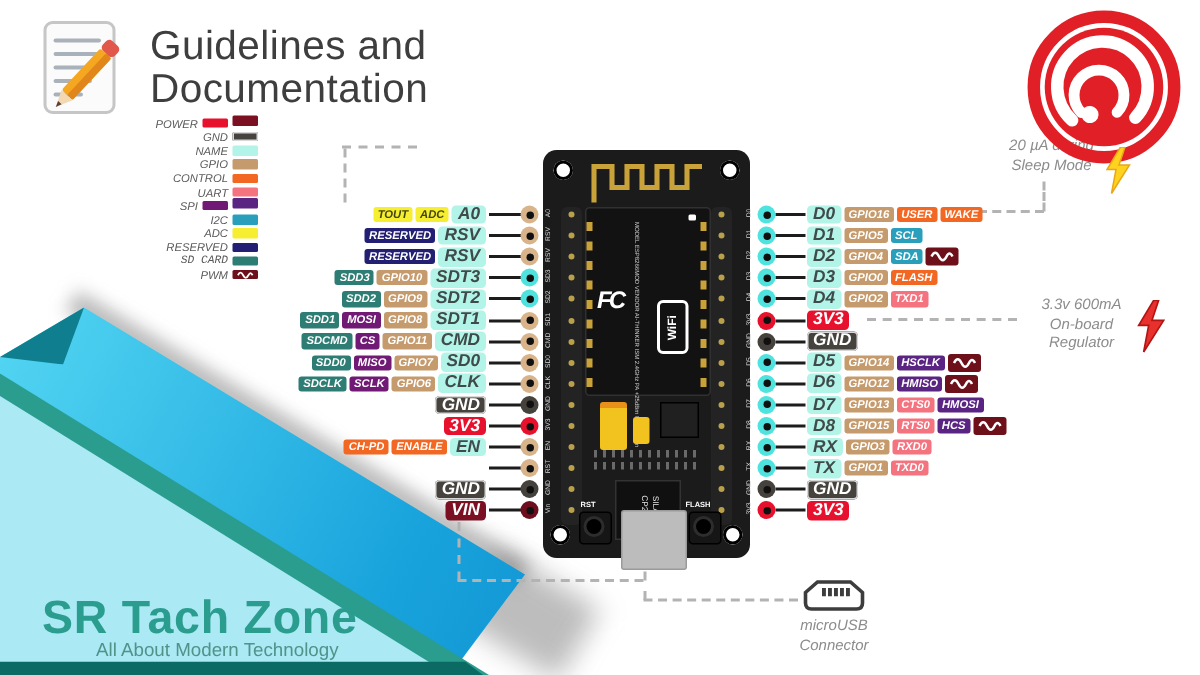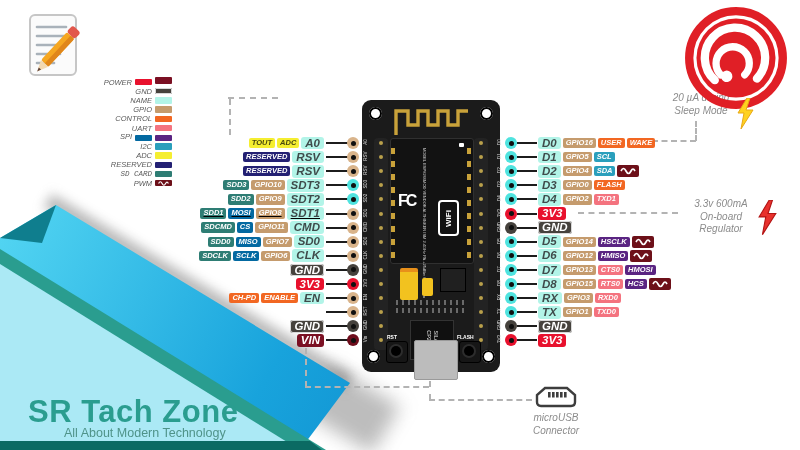--- a/index.html
+++ b/index.html
@@ -20,21 +20,21 @@
   .lchip.extra{margin-top:-3px;}
 
   
   .b-pwr{background:#e8112d;color:#fff;}
   .b-vin{background:#7b1023;color:#fff;}
   .b-gnd{background:#46423d;color:#fff;box-shadow:0 0 0 1px #d8d8d8 inset;}
   .b-name{background:#b2f4e8;color:#3f4b4b;}
   .b-gpio{background:#c59b6d;color:#fff;}
   .b-ctl{background:#f26722;color:#fff;}
   .b-uart{background:#f4737f;color:#fff;}
-  .b-spi{background:#0369a1;color:#fff;}
+  .b-spi{background:#701a75;color:#fff;}
   .b-hspi{background:#5a2482;color:#fff;}
   .b-i2c{background:#2a9fbc;color:#fff;}
   .b-adc{background:#f5ee31;color:#454510;}
   .b-res{background:#232073;color:#fff;}
   .b-sd{background:#2e7d74;color:#fff;}
   .b-pwm{background:#6d1019;color:#fff;}
 
   
   .prow{position:absolute;display:flex;align-items:center;gap:2px;height:16px;z-index:4;}
   .prow.left{left:0;width:324px;justify-content:flex-end;}
@@ -55,21 +55,21 @@
   
   .board{position:absolute;left:362px;top:100px;width:138px;height:272px;background:#1b1b1b;
          border-radius:9px;z-index:2;}
   .hole{position:absolute;width:13px;height:13px;border-radius:50%;background:#fff;box-shadow:0 0 0 2px #000 inset;}
   .hstrip{position:absolute;width:14px;background:#232323;border-radius:4px;}
   .hdot{position:absolute;width:4px;height:4px;border-radius:50%;background:#b9a04b;}
   .module{position:absolute;left:28px;top:38px;width:82px;height:124px;background:#121212;
           border:1px solid #303030;border-radius:3px;}
   .pad{position:absolute;width:4px;height:6px;background:#c9a23a;}
   .fc{position:absolute;left:36px;top:92px;color:#fff;font-weight:bold;font-size:16px;
-      letter-spacing:-2px;}
+      letter-spacing:-2px;font-style:italic;}
   .vendor{position:absolute;left:60px;top:48px;height:108px;writing-mode:vertical-rl;
           color:#cfcfcf;font-size:8px;transform:scale(.5);transform-origin:top left;white-space:nowrap;}
   .wifi{position:absolute;left:76px;top:100px;width:17px;height:32px;border:2px solid #fff;border-radius:4px;
         display:flex;align-items:center;justify-content:center;}
   .wifi span{transform:rotate(-90deg);color:#fff;font-weight:bold;font-size:8px;}
   .mled{position:absolute;left:97px;top:43px;width:5px;height:4px;background:#fff;border-radius:1px;}
   .cap1{position:absolute;left:38px;top:168px;width:18px;height:28px;background:#f2c21f;border-radius:2px;
         border-top:4px solid #e8901a;}
   .cap2{position:absolute;left:60px;top:178px;width:11px;height:18px;background:#f2c21f;border-radius:2px;}
   .ams{position:absolute;left:78px;top:168px;width:24px;height:22px;background:#202020;border:1px solid #000;}
@@ -146,20 +146,22 @@
       </g>
       <g transform="rotate(-47 33 38)">
         <rect x="12" y="33" width="38" height="10" rx="2" fill="#f6a721"></rect>
         <rect x="12" y="38" width="38" height="5" rx="1" fill="#e0861a"></rect>
         <rect x="50" y="32.5" width="9" height="11" rx="3" fill="#e2574c"></rect>
         <polygon points="12,33 1,38 12,43" fill="#f3d9b1"></polygon>
         <polygon points="5,36.4 1,38 5,39.6" fill="#5d4037"></polygon>
       </g>
     </svg>
   </div>
+  <div class="title pre">Guidelines and
+Documentation</div>
 
   <div class="logo">
     <svg width="104" height="104" viewBox="0 0 100 100">
       <circle cx="50" cy="50" r="45" fill="none" stroke="#e01f26" stroke-width="8"></circle>
       <circle cx="50" cy="50" r="38" fill="#e01f26"></circle>
       <g transform="rotate(-18 50 50)" stroke="#fff" fill="none" stroke-linecap="round">
         <path d="M24 64 A29 29 0 1 1 63 75" stroke-width="8"></path>
         <path d="M31 61 A16 16 0 1 1 53 68" stroke-width="7"></path>
         <circle cx="36" cy="64" r="5.5" fill="#fff" stroke="none"></circle>
       </g>
@@ -334,21 +336,21 @@
       <span class="lchip b-gpio"></span>
     </div>
     <div class="lrow" style="top: 114.8px;">
       <span class="llab">CONTROL</span>
       <span class="lchip b-ctl"></span>
     </div>
     <div class="lrow" style="top: 124px;">
       <span class="llab">UART</span>
       <span class="lchip b-uart"></span>
     </div>
-    <div class="lrow" style="top: 133.2px; align-items: flex-end;">
+    <div class="lrow" style="top: 133.2px;">
       <span class="llab">SPI</span>
       <span class="lchip b-spi"></span>
       <span class="lchip extra b-hspi"></span>
     </div>
     <div class="lrow" style="top: 142.4px;">
       <span class="llab">I2C</span>
       <span class="lchip b-i2c"></span>
     </div>
     <div class="lrow" style="top: 151.6px;">
       <span class="llab">ADC</span>
@@ -401,21 +403,21 @@
     <div class="pdot d-name" style="top: 179.3px; left: 347px;"></div>
     <div class="silk" style="top: 179.3px; left: 355px;">SD3</div>
     <div class="prow left" style="top: 191.4px;">
       <span class="badge b-sd">SDD2</span>
       <span class="badge b-gpio">GPIO9</span>
       <span class="badge b-name big">SDT2</span>
     </div>
     <div class="pline" style="top: 198.4px; left: 326px; width: 23px;"></div>
     <div class="pdot d-name" style="top: 193.4px; left: 347px;"></div>
     <div class="silk" style="top: 193.4px; left: 355px;">SD2</div>
-    <div class="prow left" style="top: 205.5px; text-decoration: underline;">
+    <div class="prow left" style="top: 205.5px;">
       <span class="badge b-sd">SDD1</span>
       <span class="badge b-spi">MOSI</span>
       <span class="badge b-gpio">GPIO8</span>
       <span class="badge b-name big">SDT1</span>
     </div>
     <div class="pline" style="top: 212.5px; left: 326px; width: 23px;"></div>
     <div class="pdot d-gpio" style="top: 207.5px; left: 347px;"></div>
     <div class="silk" style="top: 207.5px; left: 355px;">SD1</div>
     <div class="prow left" style="top: 219.6px;">
       <span class="badge b-sd">SDCMD</span>

